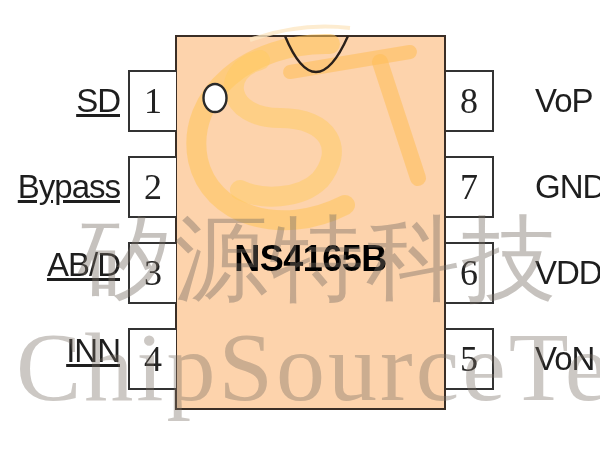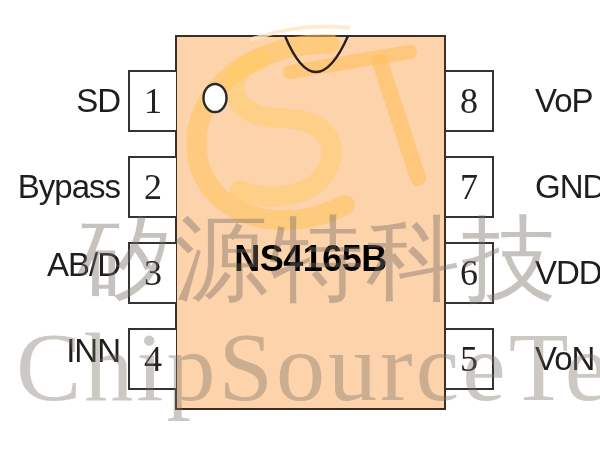--- a/index.html
+++ b/index.html
@@ -19,21 +19,21 @@
     display: flex; align-items: center; justify-content: center;
     font-family: "Liberation Serif", serif; font-size: 36px; color: #222;
   }
   .pin-box.left { border-right: none; }
   .pin-box.right { border-left: none; }
   .pin-label {
     position: absolute; height: 62px; display: flex; align-items: center;
     font-family: "Liberation Sans", sans-serif; font-size: 33px; color: #1e1e1e;
     letter-spacing: -1px;
   }
-  .pin-label.left { justify-content: flex-end; right: 480px; }
+  .pin-label.left { justify-content: flex-end; right: 480px; text-decoration: underline; }
   .pin-label.right { left: 507px; margin-left: 28px; }
   .chip-name {
     position: absolute; left: 175px; width: 271px; top: 238px; text-align: center;
     font-family: "Liberation Sans", sans-serif; font-weight: bold; font-size: 36px; color: #000000;
     letter-spacing: -0.5px;
   }
   .wm-cn {
     position: absolute; left: 78px; top: 212px; width: 480px;
     font-family: "DejaVu Serif", "Liberation Serif", serif; font-size: 94px; color: rgba(120,110,100,0.42);
     letter-spacing: 2px; white-space: nowrap; line-height: 1; text-align: center;

